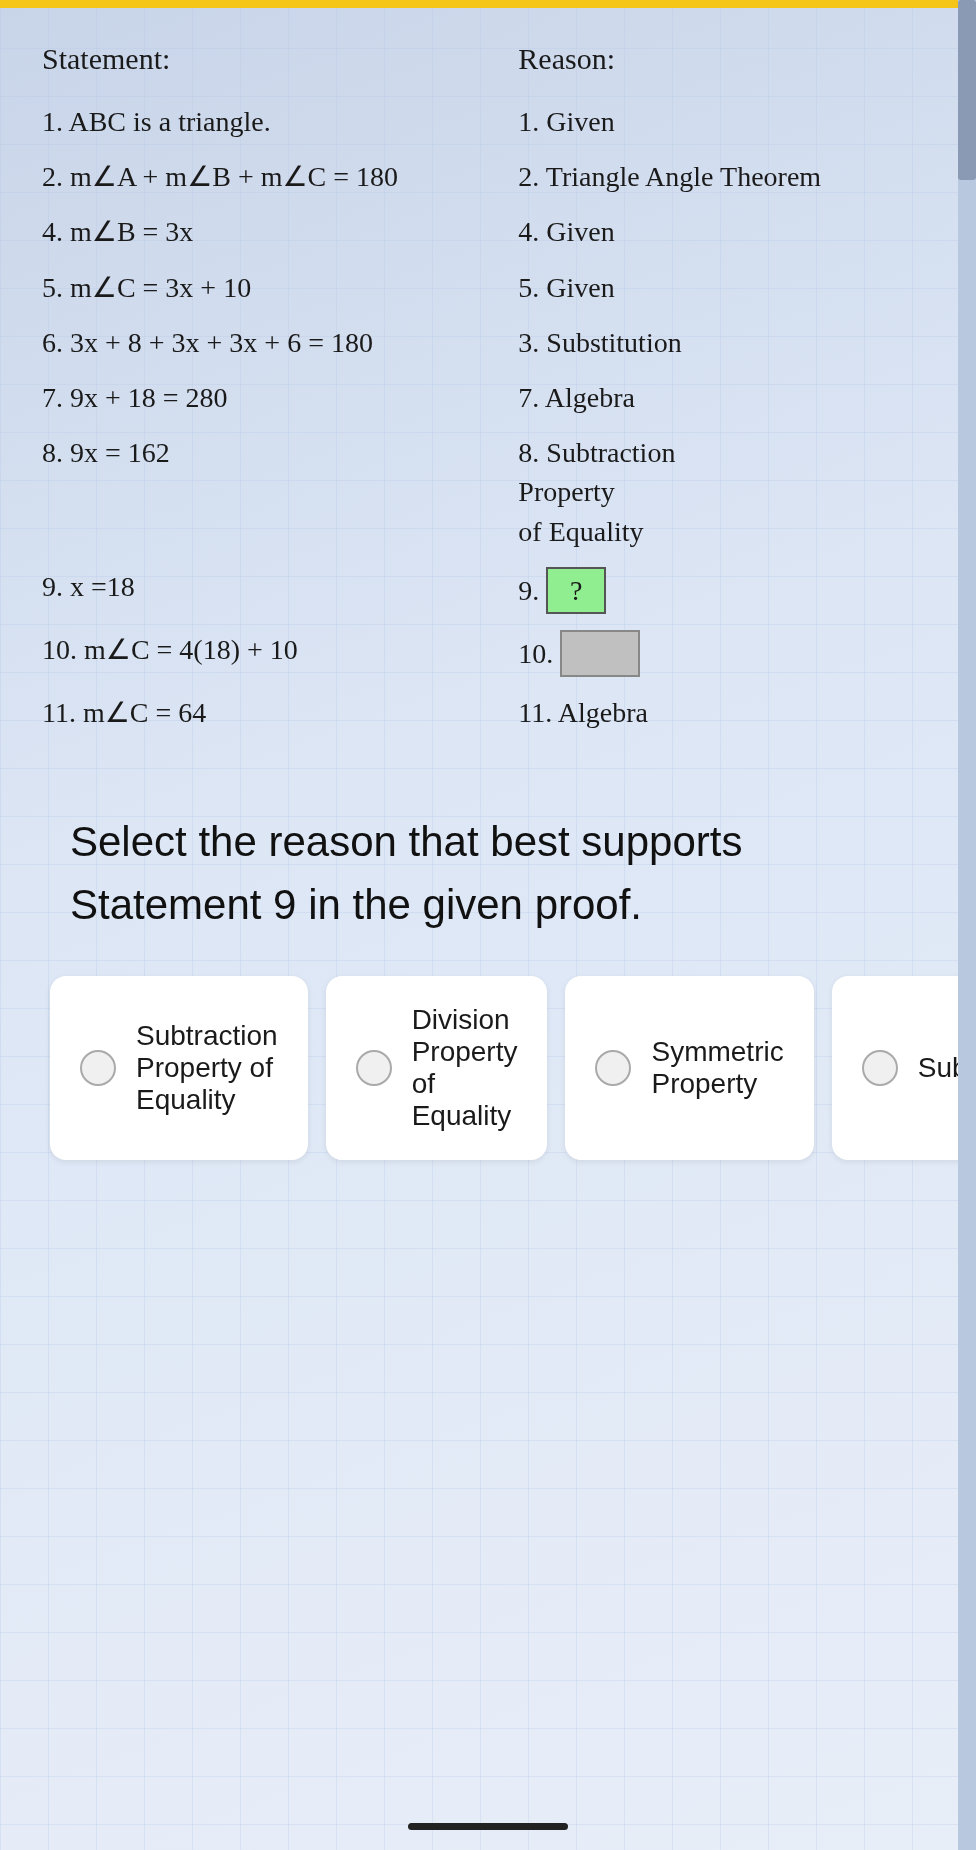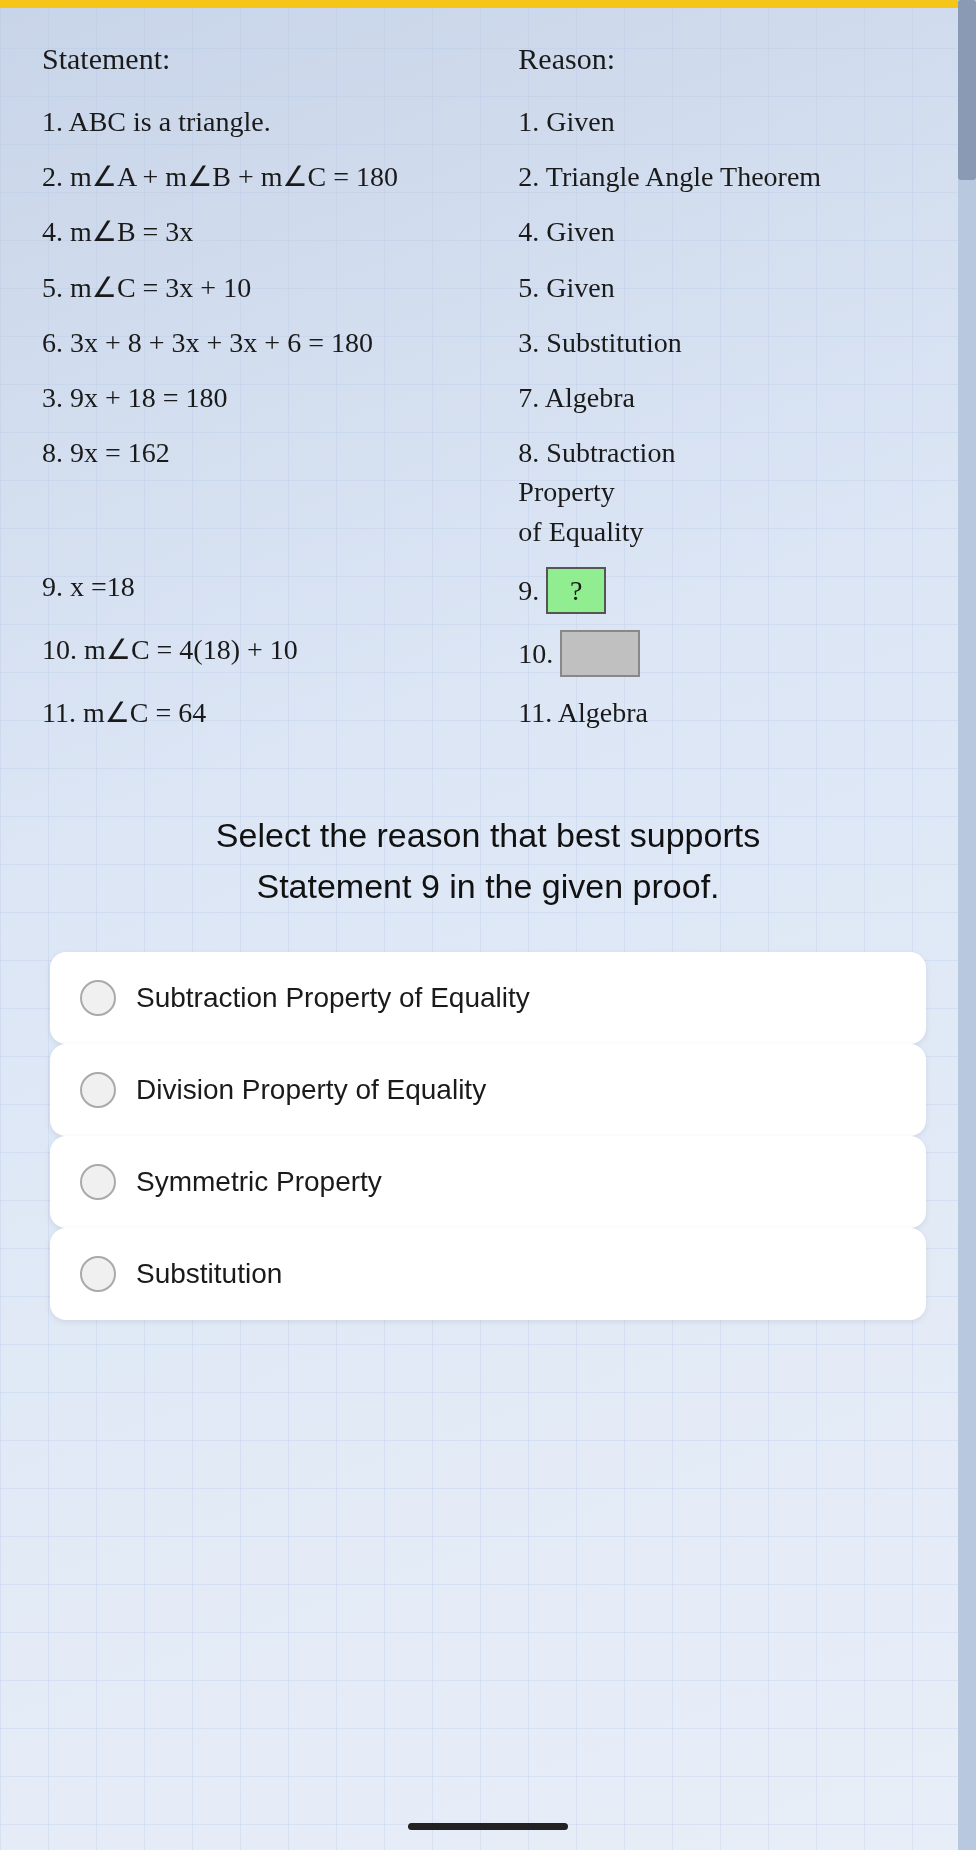--- a/index.html
+++ b/index.html
@@ -102,32 +102,32 @@
       display: inline-block;
       border: 2px solid #888;
       padding: 2px 10px;
       min-width: 80px;
       text-align: center;
       background: #c0c0c0;
       font-size: 28px;
     }
 
     .question-section {
-      text-align: center;
+      text-align: left;
       padding: 40px 40px 30px 40px;
-      font-size: 34px;
+      font-size: 42px;
       line-height: 1.5;
       font-family: 'Arial', sans-serif;
       font-weight: normal;
       color: #111;
     }
 
     .answer-options {
       display: flex;
-      flex-direction: column;
+      gap: 18px;
       padding: 10px 20px 40px 20px;
     }
 
     .answer-option {
       background: white;
       border-radius: 16px;
       padding: 28px 30px;
       font-size: 28px;
       font-family: 'Arial', sans-serif;
       display: flex;
@@ -195,21 +195,21 @@
       <td class="col-statement">5. m∠C = 3x + 10</td>
       <td class="col-reason">5. Given</td>
     </tr>
 
     <tr>
       <td class="col-statement">6. 3x + 8 + 3x + 3x + 6 = 180</td>
       <td class="col-reason">3. Substitution</td>
     </tr>
 
     <tr>
-      <td class="col-statement">3. 9x + 18 = 180</td>
+      <td class="col-statement">7. 9x + 18 = 280</td>
       <td class="col-reason">7. Algebra</td>
     </tr>
 
     <tr>
       <td class="col-statement">8. 9x = 162</td>
       <td class="col-reason">
         <span>8. Subtraction</span><br>
         <span>Property</span><br>
         <span>of Equality</span>
       </td>

